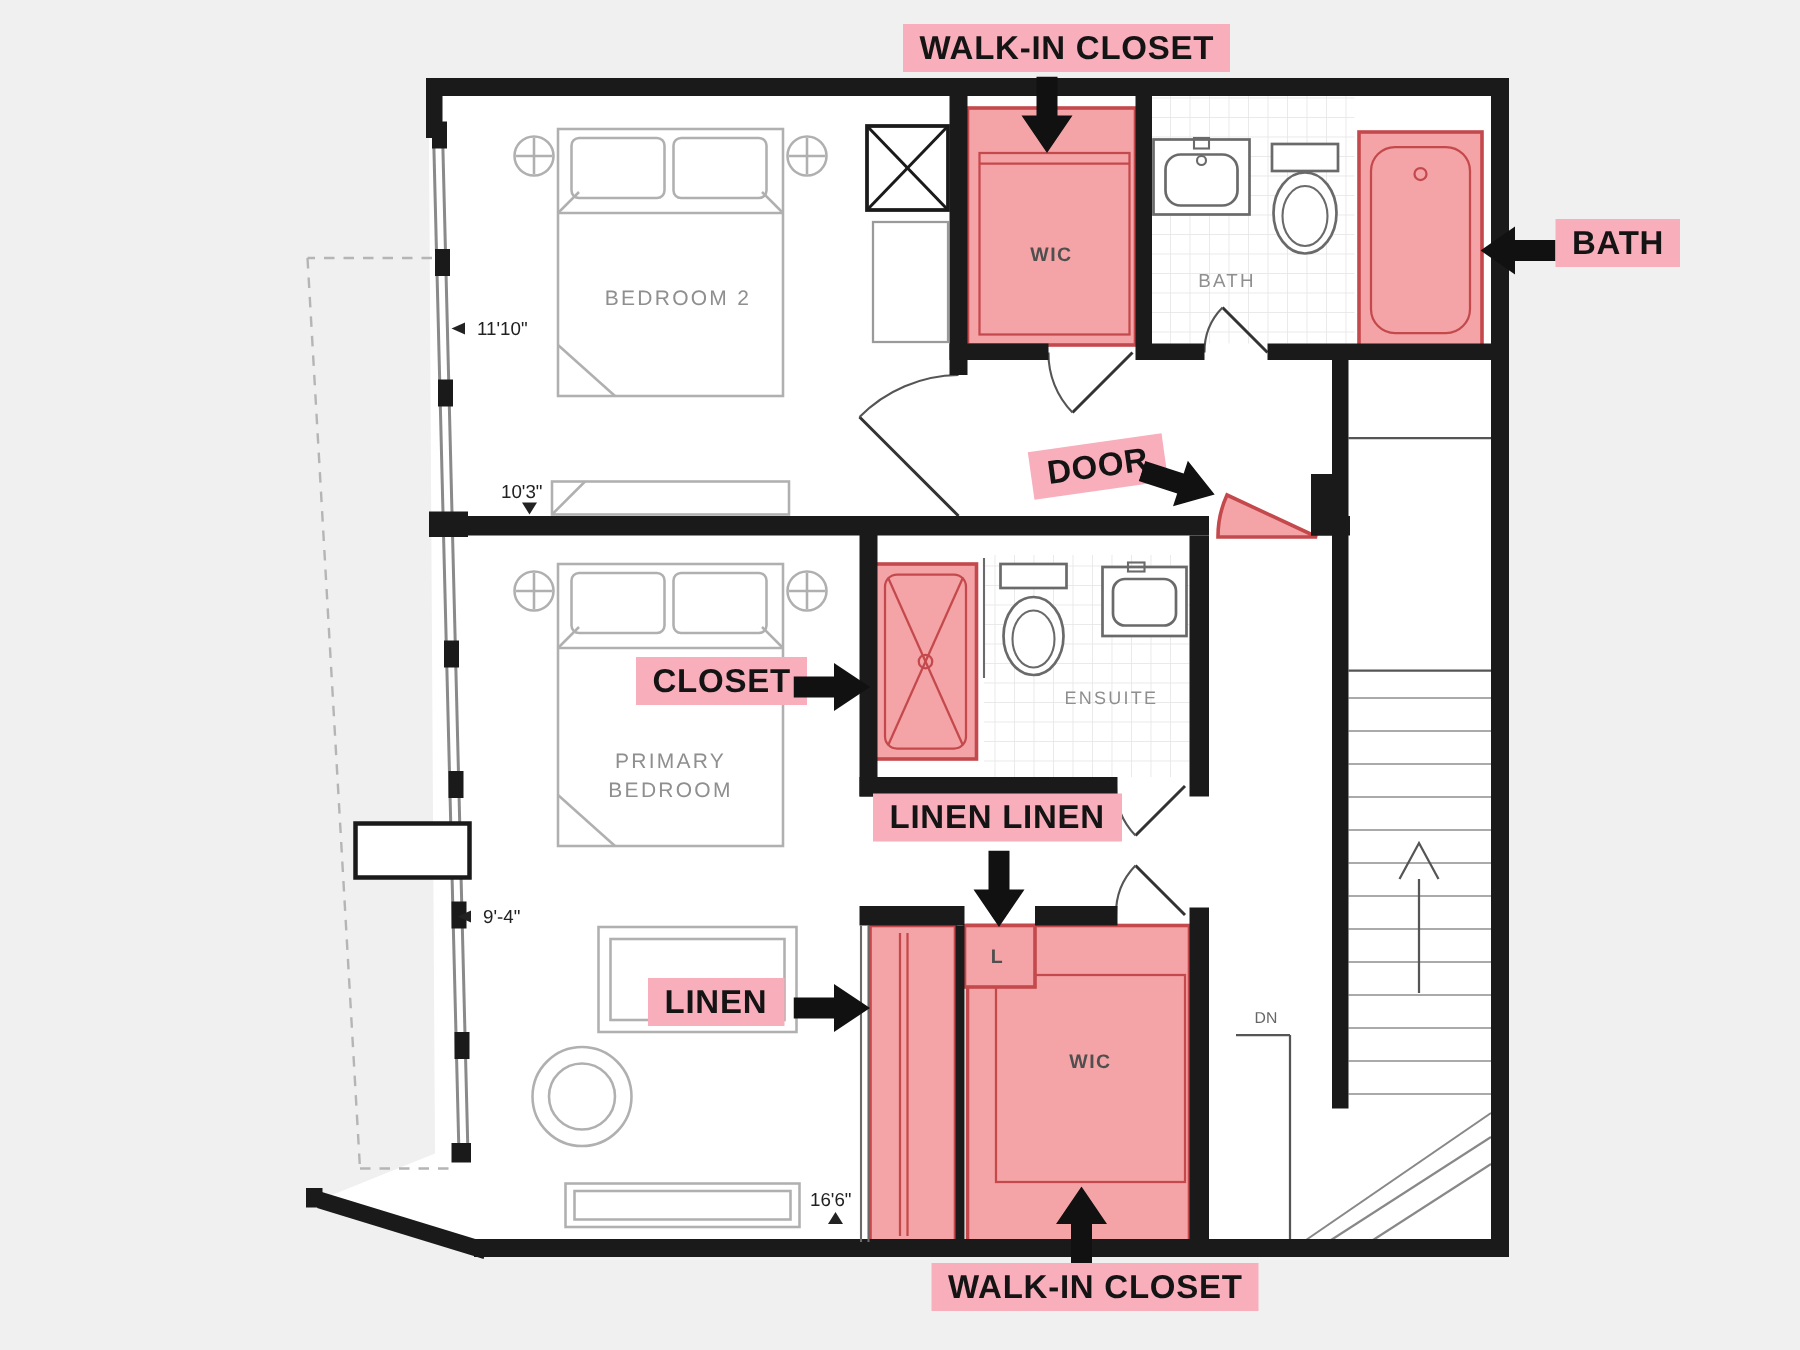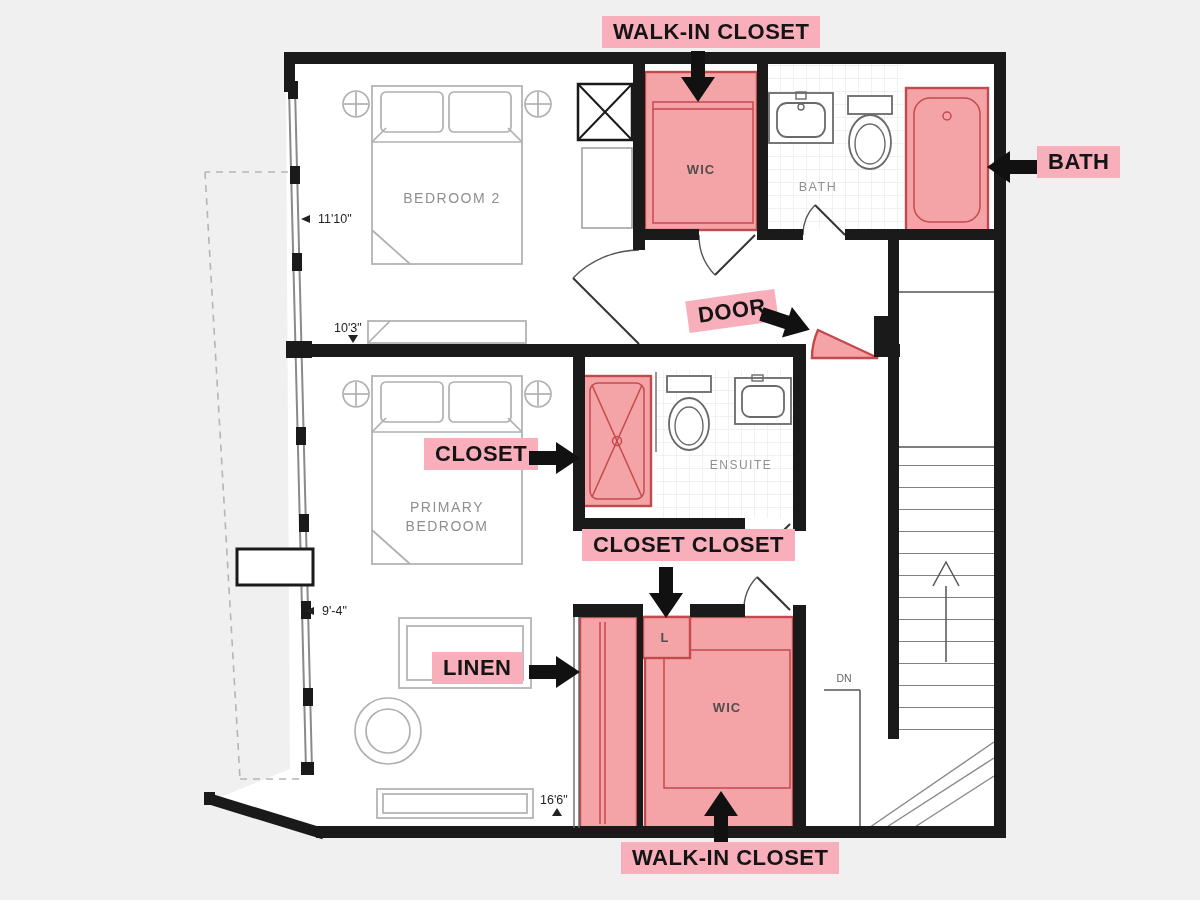--- a/index.html
+++ b/index.html
@@ -263,21 +263,21 @@
     <text class="dim" x="322" y="615">9'-4"</text>
     <polygon class="tri" points="552,816 562,816 557,808"></polygon>
     <text class="dim" x="540" y="804">16'6"</text>
   </g>
 </svg>
 
 <div class="callout" style="left:602px;top:16px">WALK-IN CLOSET</div>
 <div class="callout" style="left:1037px;top:146px">BATH</div>
 <div class="callout" style="left:687px;top:295px;transform:rotate(-8deg)">DOOR</div>
 <div class="callout" style="left:424px;top:438px">CLOSET</div>
-<div class="callout" style="left:582px;top:529px">CLOSET CLOSET</div>
+<div class="callout" style="left:582px;top:529px">LINEN LINEN</div>
 <div class="callout" style="left:432px;top:652px">LINEN</div>
 <div class="callout" style="left:621px;top:842px">WALK-IN CLOSET</div>
 
 <svg class="arrow" style="left:679px;top:51px" width="38" height="52">
   <polygon class="shape" points="12,0 26,0 26,26 36,26 19,51 2,26 12,26"></polygon>
 </svg>
 <svg class="arrow" style="left:987px;top:149px" width="50" height="36">
   <polygon class="shape" points="50,11 23,11 23,2 0,18 23,34 23,25 50,25"></polygon>
 </svg>
 <svg class="arrow" style="left:760px;top:304px;transform:rotate(18deg)" width="52" height="36">

